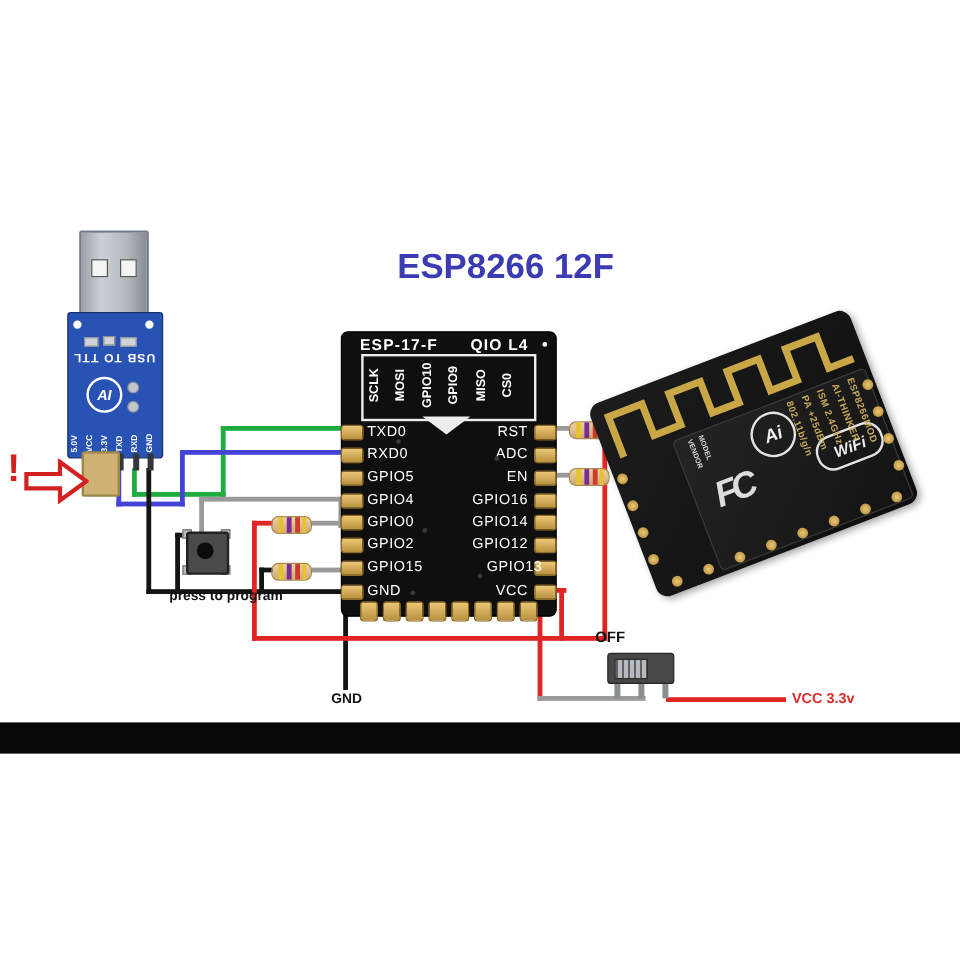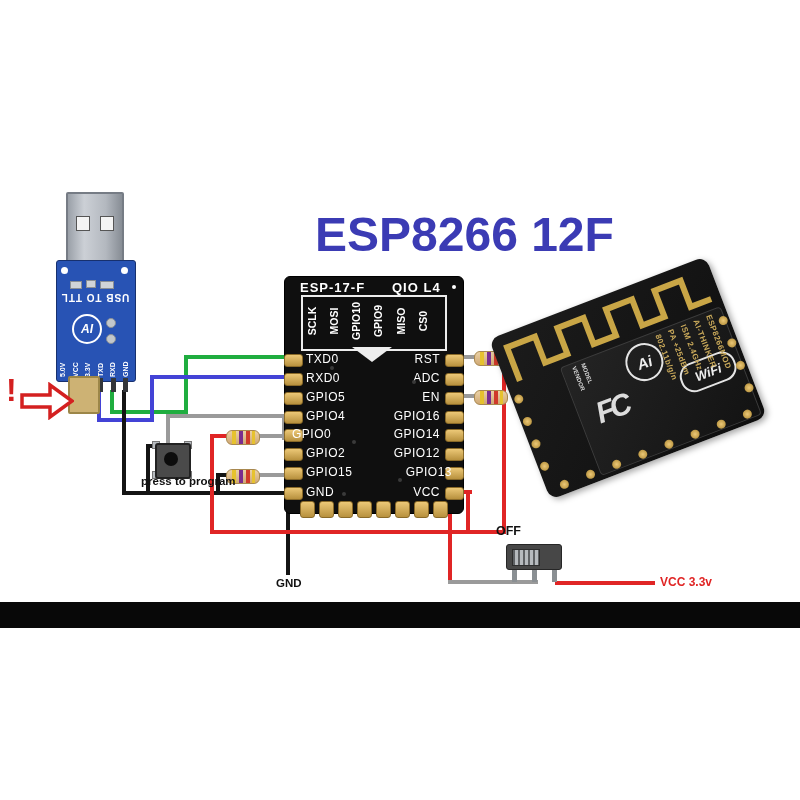--- a/index.html
+++ b/index.html
@@ -85,21 +85,21 @@
          font-weight:bold;font-size:8px;line-height:1.7;color:#c9a95a;letter-spacing:0.5px;}
   .mv{position:absolute;left:64px;top:56px;height:46px;writing-mode:vertical-rl;
       font-size:6px;font-weight:bold;color:#d8d8d8;line-height:1.6;}
   .bar{position:absolute;left:0;width:800px;background:#080808;}
 </style>
 </head>
 <body>
 
 <div id="stage">
 
-  <div class="abs" style="left:315px;top:207px;font-size:48px;font-weight:bold;color:#3b3bb4;text-align:center;">ESP8266 12F</div>
+  <div class="abs" style="left:331px;top:207px;font-size:29px;font-weight:bold;color:#3b3bb4;text-align:center;">ESP8266 12F</div>
 
   <div class="w wg" style="left:110px;top:390px;width:4px;height:24px;"></div>
   <div class="w wg" style="left:110px;top:410px;width:78px;height:4px;"></div>
   <div class="w wg" style="left:184px;top:355px;width:4px;height:59px;"></div>
   <div class="w wg" style="left:184px;top:355px;width:108px;height:4px;"></div>
 
   <div class="w wb" style="left:97px;top:390px;width:4px;height:32px;"></div>
   <div class="w wb" style="left:97px;top:418px;width:57px;height:4px;"></div>
   <div class="w wb" style="left:150px;top:375px;width:4px;height:47px;"></div>
   <div class="w wb" style="left:150px;top:375px;width:142px;height:4px;"></div>
@@ -201,21 +201,21 @@
   <div class="pad" style="left:357px;top:501px;width:13px;height:15px;"></div>
   <div class="pad" style="left:376px;top:501px;width:13px;height:15px;"></div>
   <div class="pad" style="left:395px;top:501px;width:13px;height:15px;"></div>
   <div class="pad" style="left:414px;top:501px;width:13px;height:15px;"></div>
   <div class="pad" style="left:433px;top:501px;width:13px;height:15px;"></div>
 
   <div class="eplbl" style="left:306px;top:352px;">TXD0</div>
   <div class="eplbl" style="left:306px;top:371px;">RXD0</div>
   <div class="eplbl" style="left:306px;top:390px;">GPIO5</div>
   <div class="eplbl" style="left:306px;top:409px;">GPIO4</div>
-  <div class="eplbl" style="left:292px;top:427px;">GPIO0</div>
+  <div class="eplbl" style="left:306px;top:427px;">GPIO0</div>
   <div class="eplbl" style="left:306px;top:446px;">GPIO2</div>
   <div class="eplbl" style="left:306px;top:465px;">GPIO15</div>
   <div class="eplbl" style="left:306px;top:485px;">GND</div>
   <div class="eplbl" style="left:360px;top:352px;width:80px;text-align:right;">RST</div>
   <div class="eplbl" style="left:360px;top:371px;width:80px;text-align:right;">ADC</div>
   <div class="eplbl" style="left:360px;top:390px;width:80px;text-align:right;">EN</div>
   <div class="eplbl" style="left:360px;top:409px;width:80px;text-align:right;">GPIO16</div>
   <div class="eplbl" style="left:360px;top:427px;width:80px;text-align:right;">GPIO14</div>
   <div class="eplbl" style="left:360px;top:446px;width:80px;text-align:right;">GPIO12</div>
   <div class="eplbl" style="left:372px;top:465px;width:80px;text-align:right;">GPIO13</div>
@@ -252,21 +252,21 @@
       <span class="b4"></span>
     </div>
 
   <div class="leg" style="left:152px;top:441px;"></div>
   <div class="leg" style="left:184px;top:441px;"></div>
   <div class="leg" style="left:152px;top:471px;"></div>
   <div class="leg" style="left:184px;top:471px;"></div>
   <div class="btn">
       <div class="c"></div>
     </div>
-  <div class="note" style="left:141px;top:475px;font-size:11.5px;">press to program</div>
+  <div class="note" style="left:141px;top:491px;font-size:11.5px;">press to program</div>
 
   <div class="note" style="left:276px;top:577px;font-size:11.5px;">GND</div>
 
   <div class="note" style="left:496px;top:524px;font-size:12.5px;">OFF</div>
   <div class="sleg" style="left:512px;"></div>
   <div class="sleg" style="left:532px;"></div>
   <div class="sleg" style="left:552px;"></div>
   <div class="switch">
       <div class="knob"></div>
     </div>

